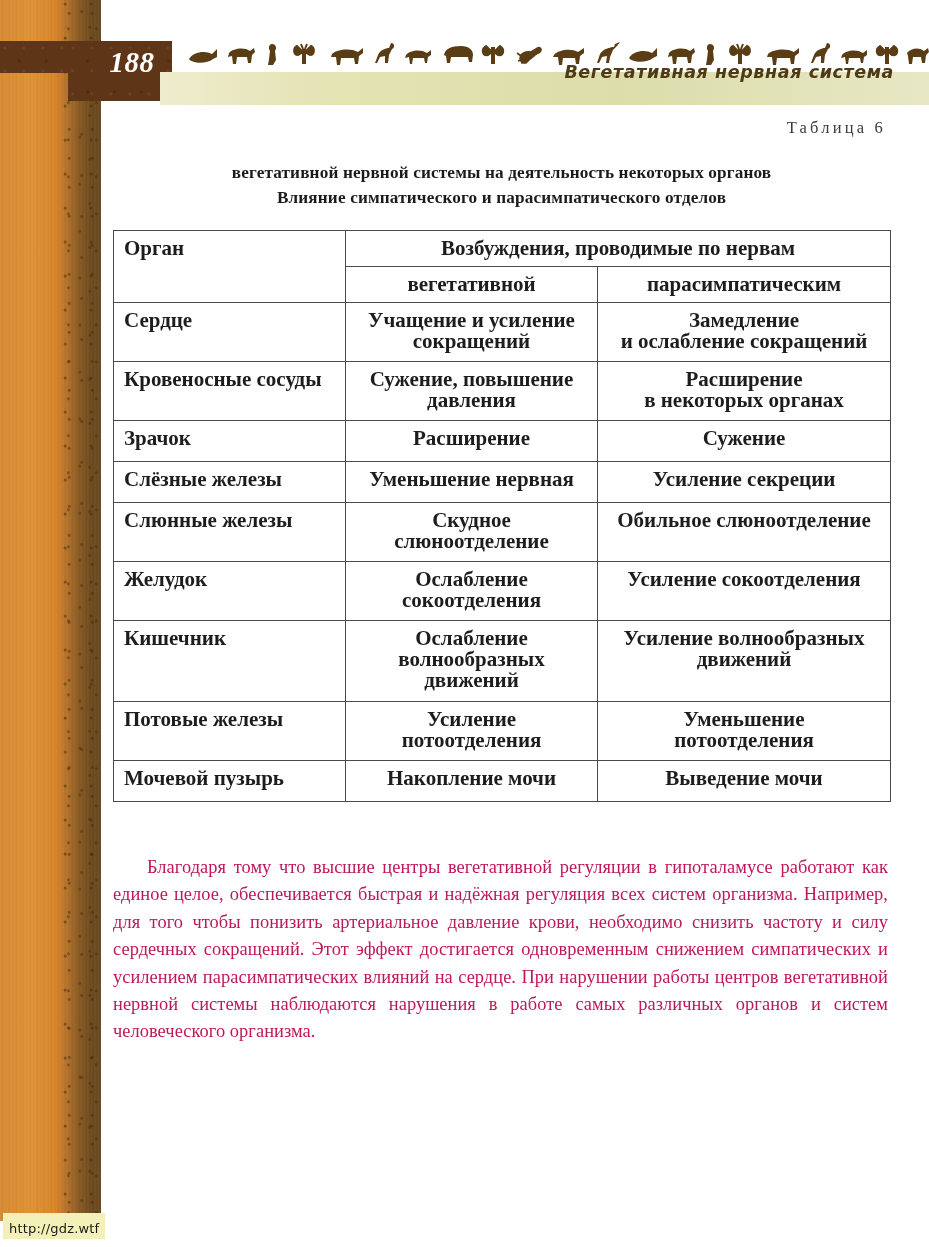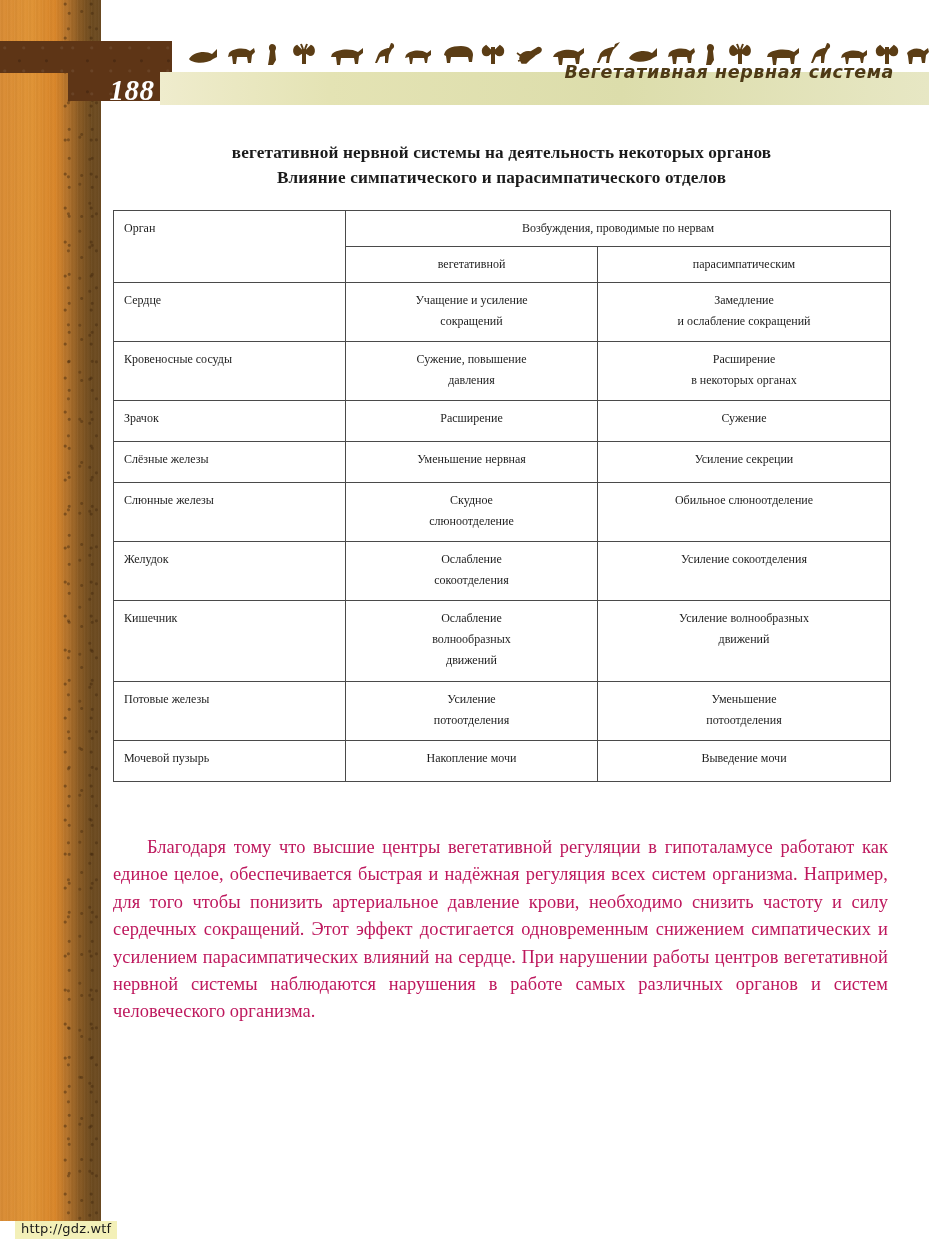--- a/index.html
+++ b/index.html
@@ -79,21 +79,20 @@
     left: 98px; top: 46px;
     width: 68px;
     text-align: center;
     color: #ffffff;
     font-family: "Liberation Serif", serif;
     font-style: italic;
     font-weight: 700;
     font-size: 29px;
     letter-spacing: .5px;
     z-index: 4;
-    margin-top: 28px;
   }
 
   
   .frieze {
     position: absolute;
     left: 183px; top: 39px;
     width: 746px; height: 33px;
     overflow: hidden;
     display: flex;
     align-items: flex-end;
@@ -146,22 +145,22 @@
   
   table.tbl {
     margin-top: 20px;
     border-collapse: collapse;
     width: 777px;
     table-layout: fixed;
     color: #1d1d1d;
   }
   table.tbl td, table.tbl th {
     border: 1px solid #4a4a4a;
-    font-weight: 400;
-    font-size: 12px;
+    font-weight: 700;
+    font-size: 21px;
     line-height: 21px;
     padding: 7px 10px;
     vertical-align: top;
   }
   .col-organ  { width: 232px; }
   .col-symp   { width: 252px; }
   .col-para   { width: 293px; }
 
   td.organ-cell { text-align: left; }
   td.val-cell   { text-align: center; }
@@ -183,26 +182,26 @@
     text-align: justify;
     text-indent: 34px;
     color: #be185d;
     letter-spacing: .05px;
     width: 775px;
   }
 
   
   .watermark {
     position: absolute;
-    left: 15px; bottom: 8px;
+    left: 3px; bottom: 8px;
     background: #f3f0b8;
     color: #1a1a1a;
     font-family: "DejaVu Sans", sans-serif;
     font-size: 13px;
-    padding: 0 6px 3px 6px;
+    padding: 8px 6px 3px 6px;
     letter-spacing: .2px;
   }
 </style>
 </head>
 <body>
 
 <div class="spine">
   <div class="spine-grain"></div>
   <div class="spine-speckle"></div>
 </div>
@@ -299,20 +298,21 @@
         <path d="M4 10 C8 5,16 4,21 8 L25 5 L26 9 L23 12 L22 20 L19 20 L18 14 L10 14 L9 21 L6 21 L5 13 Z"></path>
       </g>
     </g>
   </svg>
 </div>
 
 <div class="banner-text">Вегетативная нервная система</div>
 
 <div class="content">
 
+  <p class="table-label">Таблица   6</p>
 
   <div class="table-title">
     <div>вегетативной нервной системы на деятельность некоторых органов</div>
     <div>Влияние симпатического и парасимпатического отделов</div>
   </div>
 
   <table class="tbl">
     <colgroup>
       <col class="col-organ">
         <col class="col-symp">

